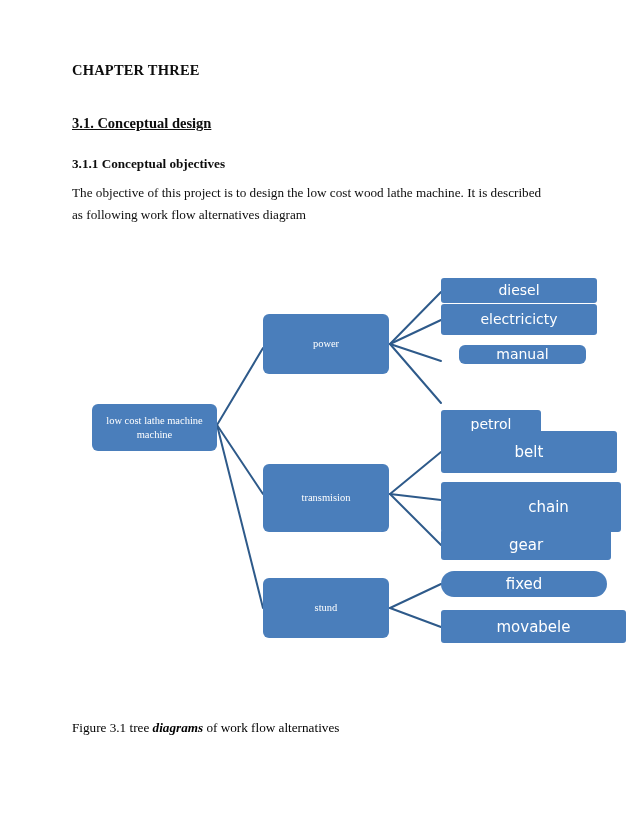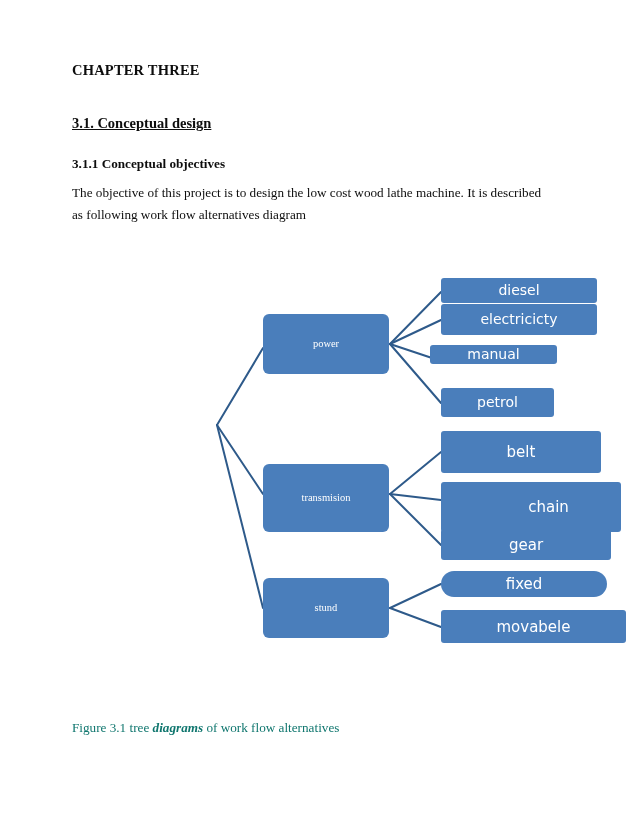--- a/index.html
+++ b/index.html
@@ -93,21 +93,21 @@
     font-size: 15px;
   }
 
   
   .caption {
     position: absolute;
     left: 72px;
     top: 719px;
     font-size: 13.2px;
     line-height: 1.3;
-    color: #0f766e;
+    color: #000000;
   }
   .caption b {
     font-weight: bold;
     font-style: italic;
   }
 </style>
 </head>
 <body>
 
 <div class="page">
@@ -135,33 +135,36 @@
 
         <line x1="390" y1="494" x2="441" y2="452"></line>
         <line x1="390" y1="494" x2="441" y2="500"></line>
         <line x1="390" y1="494" x2="441" y2="545"></line>
 
         <line x1="390" y1="608" x2="441" y2="584"></line>
         <line x1="390" y1="608" x2="441" y2="627"></line>
       </g>
     </svg>
 
+    <div class="node serif" style="left:92px; top:404px; width:125px; height:47px;">
+      <span><span>low cost lathe machine</span><br><span>machine</span></span>
+    </div>
 
     <div class="node serif" style="left:263px; top:314px; width:126px; height:60px;">power</div>
 
     <div class="node serif" style="left:263px; top:464px; width:126px; height:68px;">transmision</div>
 
     <div class="node serif" style="left:263px; top:578px; width:126px; height:60px;">stund</div>
 
     <div class="node sans" style="left:441px; top:278px; width:156px; height:25px;">diesel</div>
     <div class="node sans" style="left:441px; top:304px; width:156px; height:31px;">electricicty</div>
-    <div class="node sans" style="left:430px; top:345px; width:127px; height:19px;">manual</div>
-    <div class="node sans" style="left:441px; top:388px; width:113px; height:29px;">petrol</div>
+    <div class="node sans" style="left:459px; top:345px; width:127px; height:19px;border-radius:6px;">manual</div>
+    <div class="node sans" style="left:441px; top:410px; width:100px; height:29px;">petrol</div>
 
-    <div class="node sans big" style="left:441px; top:431px; width:160px; height:42px;">belt</div>
+    <div class="node sans big" style="left:441px; top:431px; width:176px; height:42px;">belt</div>
     <div class="node sans big" style="left:441px; top:482px; width:180px; height:50px;padding-left:35px;">chain</div>
     <div class="node sans big" style="left:441px; top:529px; width:170px; height:31px;">gear</div>
 
     <div class="node sans big" style="left:441px; top:571px; width:166px; height:26px;border-radius:13px;">fixed</div>
     <div class="node sans big" style="left:441px; top:610px; width:185px; height:33px;">movabele</div>
 
   </div>
 
   <div class="caption">
     <span>Figure 3.1 tree </span><b>diagrams</b><span> of work flow alternatives</span>

